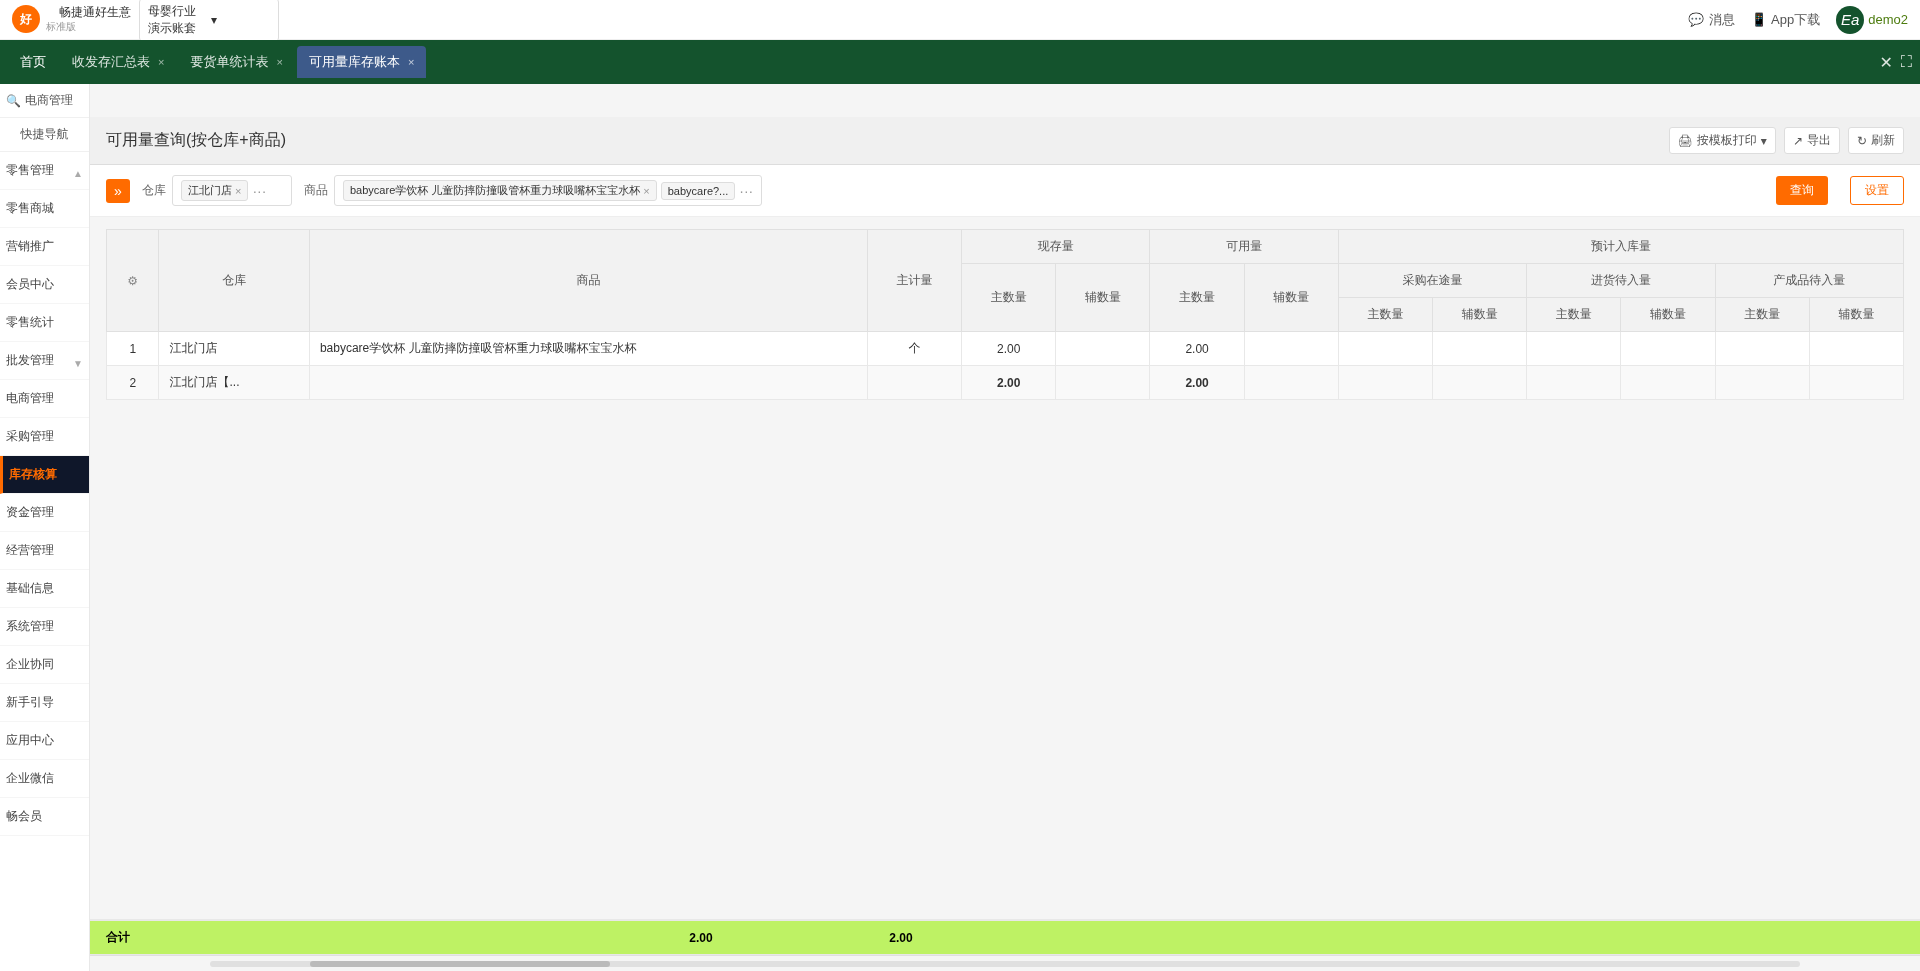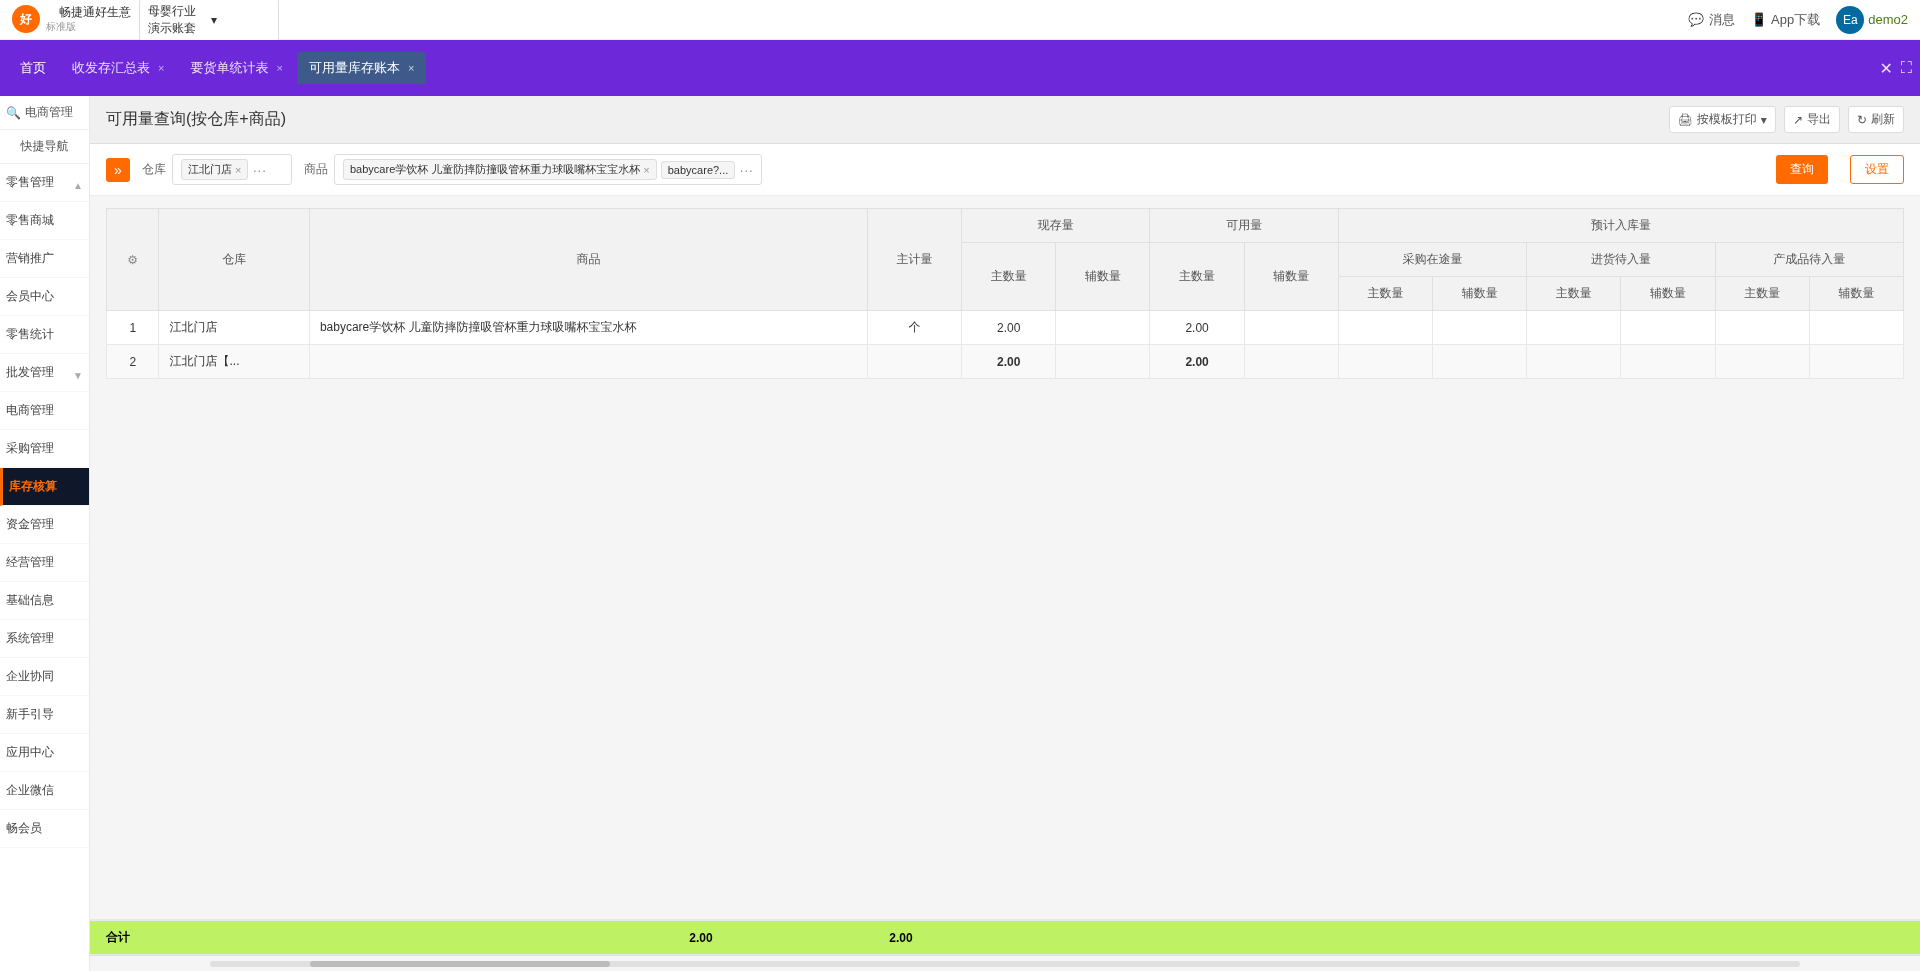--- a/index.html
+++ b/index.html
@@ -18,27 +18,27 @@
     }
     .top-bar-left { display: flex; align-items: center; gap: 8px; }
     .logo-area { display: flex; align-items: center; gap: 6px; }
     .logo-icon { width: 28px; height: 28px; background: #ff6b00; border-radius: 50%; display: flex; align-items: center; justify-content: center; color: white; font-size: 12px; font-weight: bold; }
     .logo-text { font-size: 12px; color: #333; line-height: 1.2; margin-left: 13px; }
     .logo-sub { font-size: 10px; color: #999; }
     .workspace-selector { display: flex; align-items: center; gap: 4px; border: 1px solid #ddd; border-radius: 4px; padding: 4px 8px; font-size: 12px; color: #333; cursor: pointer; background: #fff; min-width: 140px; }
     .workspace-selector span { flex: 1; }
     .top-bar-right { display: flex; align-items: center; gap: 16px; font-size: 13px; color: #555; }
     .top-bar-right .action-item { display: flex; align-items: center; gap: 4px; cursor: pointer; color: #555; }
-    .avatar { width: 28px; height: 28px; border-radius: 50%; background: #0369a1; display: flex; align-items: center; justify-content: center; color: white; font-size: 12px; overflow: hidden; }
+    .avatar { width: 28px; height: 28px; border-radius: 50%; background: #14532d; display: flex; align-items: center; justify-content: center; color: white; font-size: 15px; overflow: hidden; font-style: italic; }
     .user-name { font-size: 13px; color: #4d7c0f; cursor: pointer; }
 
     
     .tab-bar {
-      height: 56px;
-      background: #6d28d9;
+      height: 44px;
+      background: #14532d;
       display: flex;
       align-items: center;
       padding: 0 0 0 8px;
       flex-shrink: 0;
       gap: 2px;
     }
     .tab-item {
       height: 32px;
       padding: 0 12px;
       display: flex;
@@ -113,20 +113,21 @@
 
     
     .page-header {
       background: #f0f0f0;
       padding: 10px 16px;
       display: flex;
       align-items: center;
       justify-content: space-between;
       border-bottom: 1px solid #ddd;
       flex-shrink: 0;
+      margin-top: 33px;
     }
     .page-title { font-size: 16px; color: #333; font-weight: 500; }
     .page-actions { display: flex; align-items: center; gap: 8px; }
     .page-action-btn {
       display: flex; align-items: center; gap: 4px;
       font-size: 12px; color: #555; cursor: pointer; padding: 4px 8px;
       border: 1px solid #ddd; border-radius: 3px; background: #fff;
     }
 
     

